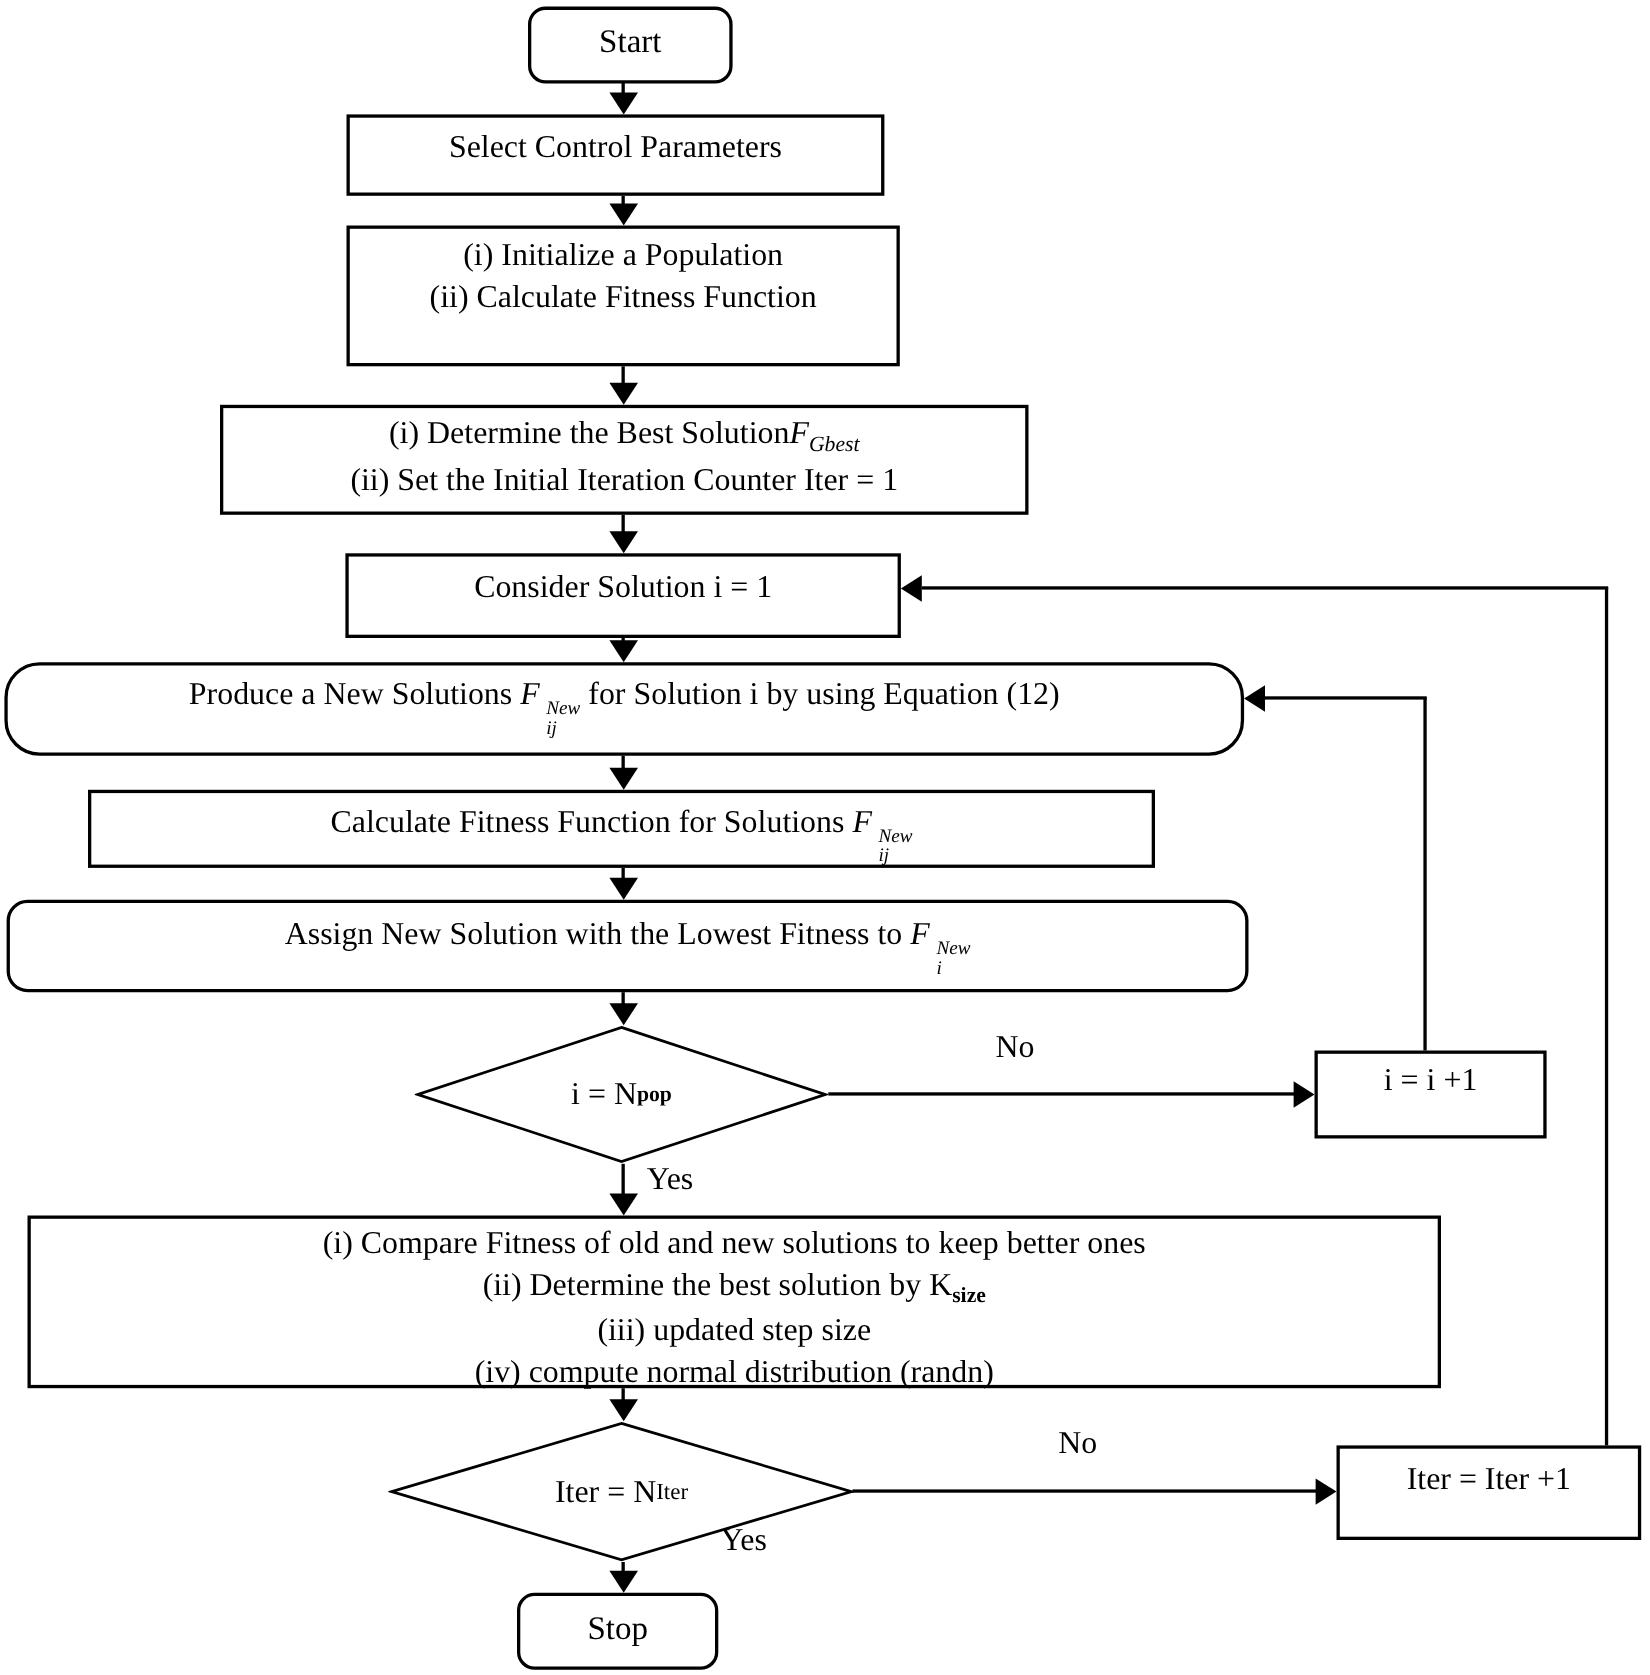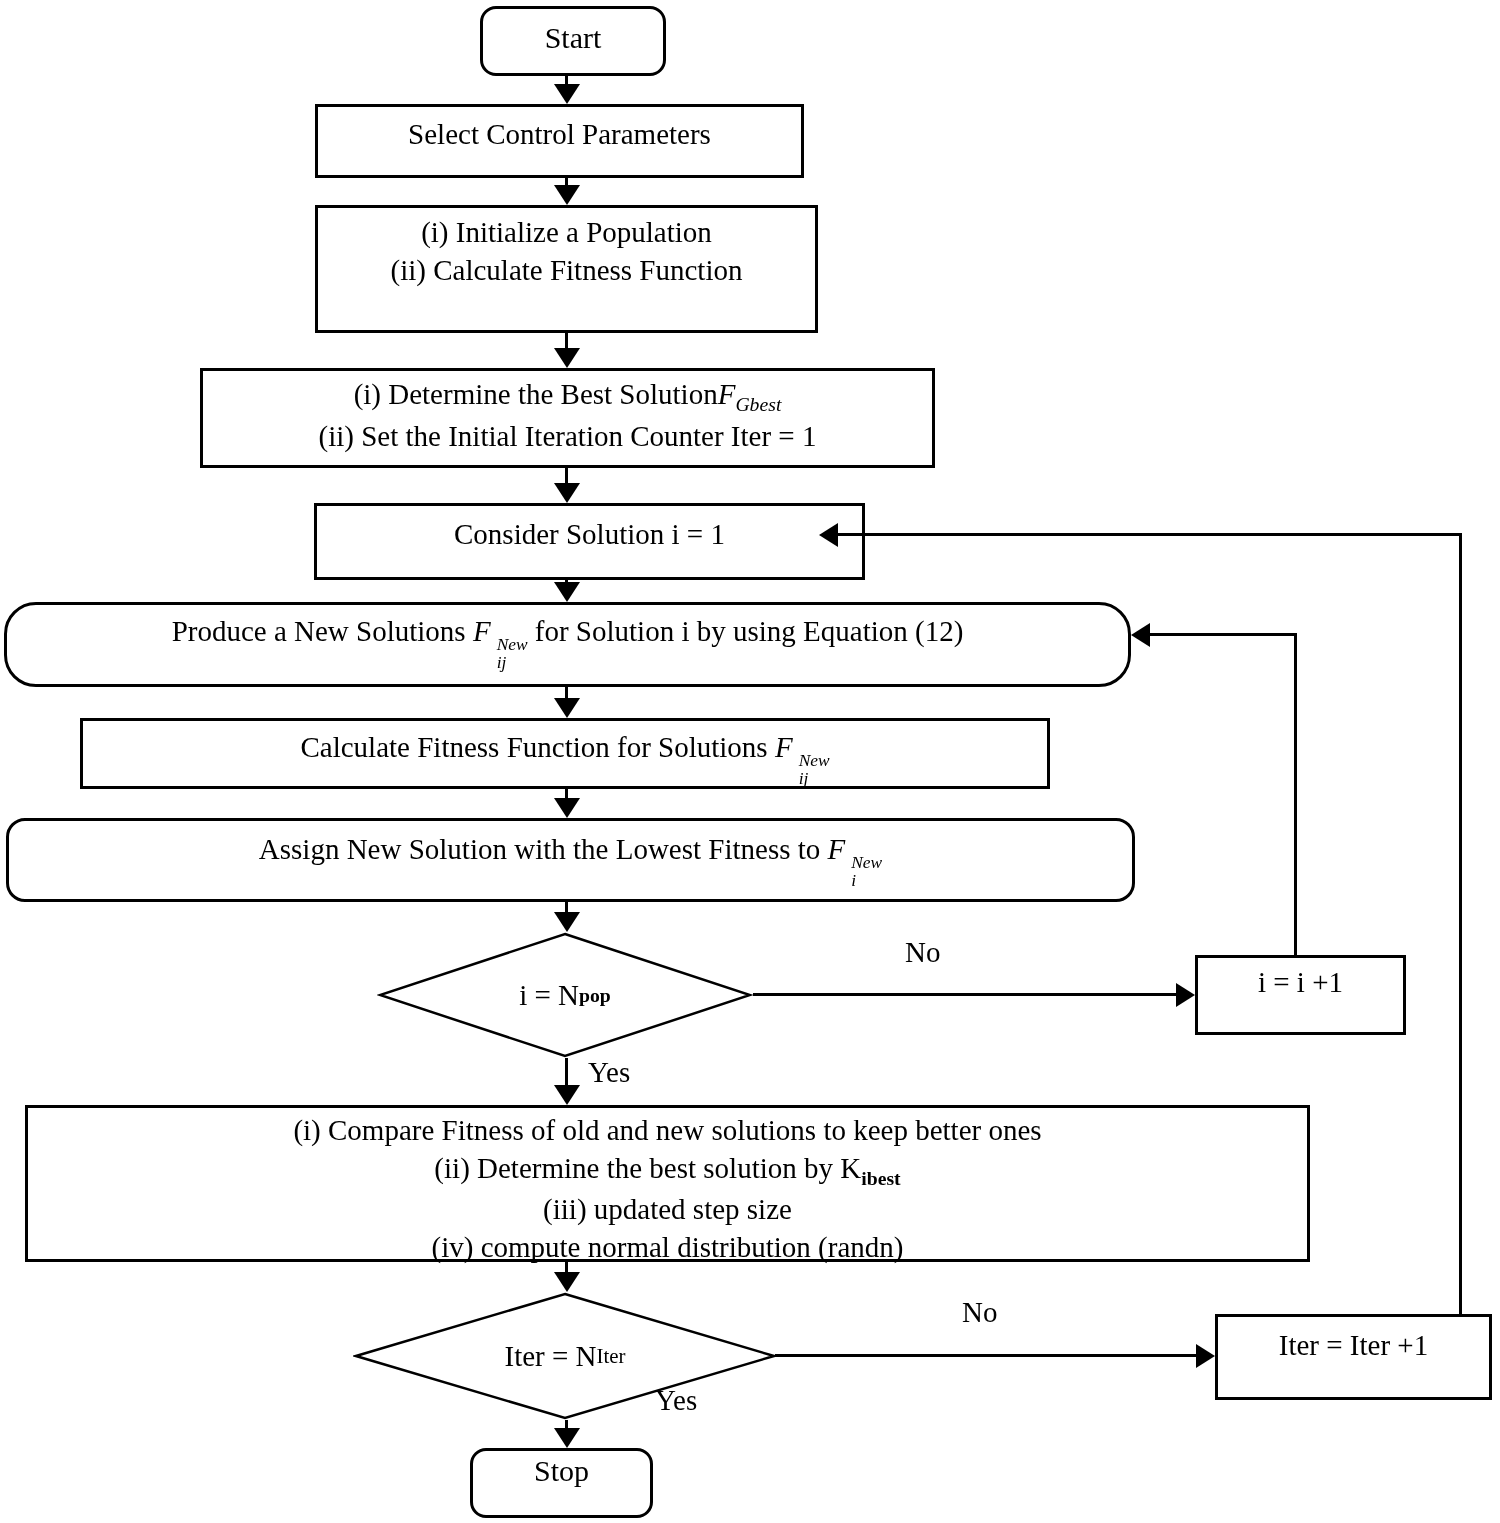--- a/index.html
+++ b/index.html
@@ -58,21 +58,21 @@
   <div class="box" style="left:315px;top:205px;width:503px;height:128px;padding-top:6px;">
     <div>(i) Initialize a Population</div>
     <div>(ii) Calculate Fitness Function</div>
   </div>
 
   <div class="box" style="left:200px;top:368px;width:735px;height:100px;padding-top:5px;">
     <div><span>(i) Determine the Best Solution</span><span class="v">F</span><span class="sb">Gbest</span></div>
     <div>(ii) Set the Initial Iteration Counter Iter = 1</div>
   </div>
 
-  <div class="box" style="left:314px;top:503px;width:551px;height:77px;padding-top:10px;">
+  <div class="box" style="left:314px;top:503px;width:505px;height:77px;padding-top:10px;">
     <span>Consider Solution i = 1</span>
   </div>
 
   <div class="box" style="left:4px;top:602px;width:1127px;height:85px;padding-top:8px;border-radius:32px;">
     <span>Produce a New Solutions </span><span class="v">F</span><span class="stack">
         <span>New</span>
         <span>ij</span>
       </span><span> for Solution i by using Equation (12)</span>
   </div>
 
@@ -99,40 +99,40 @@
         <span class="sb-bold">pop</span>
     </div>
   </div>
 
   <div class="box" style="left:1195px;top:955px;width:211px;height:80px;padding-top:6px;">
     <span>i = i +1</span>
   </div>
 
   <div class="box" style="left:25px;top:1105px;width:1285px;height:157px;padding-top:4px;line-height:1.3;">
     <div>(i) Compare Fitness of old and new solutions to keep better ones</div>
-    <div><span>(ii) Determine the best solution by K</span><span class="sb-bold">ibest</span></div>
+    <div><span>(ii) Determine the best solution by K</span><span class="sb-bold">size</span></div>
     <div>(iii) updated step size</div>
     <div>(iv) compute normal distribution (randn)</div>
   </div>
 
   <div class="diamond-wrap" style="left:353px;top:1292px;width:424px;height:128px;">
     <svg width="424" height="128" viewBox="0 0 424 128">
       <polygon points="212,2 421,64 212,126 3,64" fill="#ffffff" stroke="#000000" stroke-width="2.5"></polygon>
     </svg>
     <div class="diamond-label">
       <span>Iter = N</span>
         <span class="sb-up">Iter</span>
     </div>
   </div>
 
   <div class="box" style="left:1215px;top:1314px;width:277px;height:86px;padding-top:10px;">
     <span>Iter = Iter +1</span>
   </div>
 
-  <div class="box rounded" style="left:470px;top:1448px;width:183px;height:70px;font-size:30px;">
+  <div class="box rounded" style="left:470px;top:1448px;width:183px;height:70px;padding-top:10px;font-size:30px;">
     <span>Stop</span>
   </div>
 
   <div class="vline" style="left:565px;top:74px;height:12px;"></div>
   <div class="arr-down" style="left:554px;top:84px;"></div>
 
   <div class="vline" style="left:565px;top:178px;height:9px;"></div>
   <div class="arr-down" style="left:554px;top:185px;"></div>
 
   <div class="vline" style="left:565px;top:333px;height:17px;"></div>

